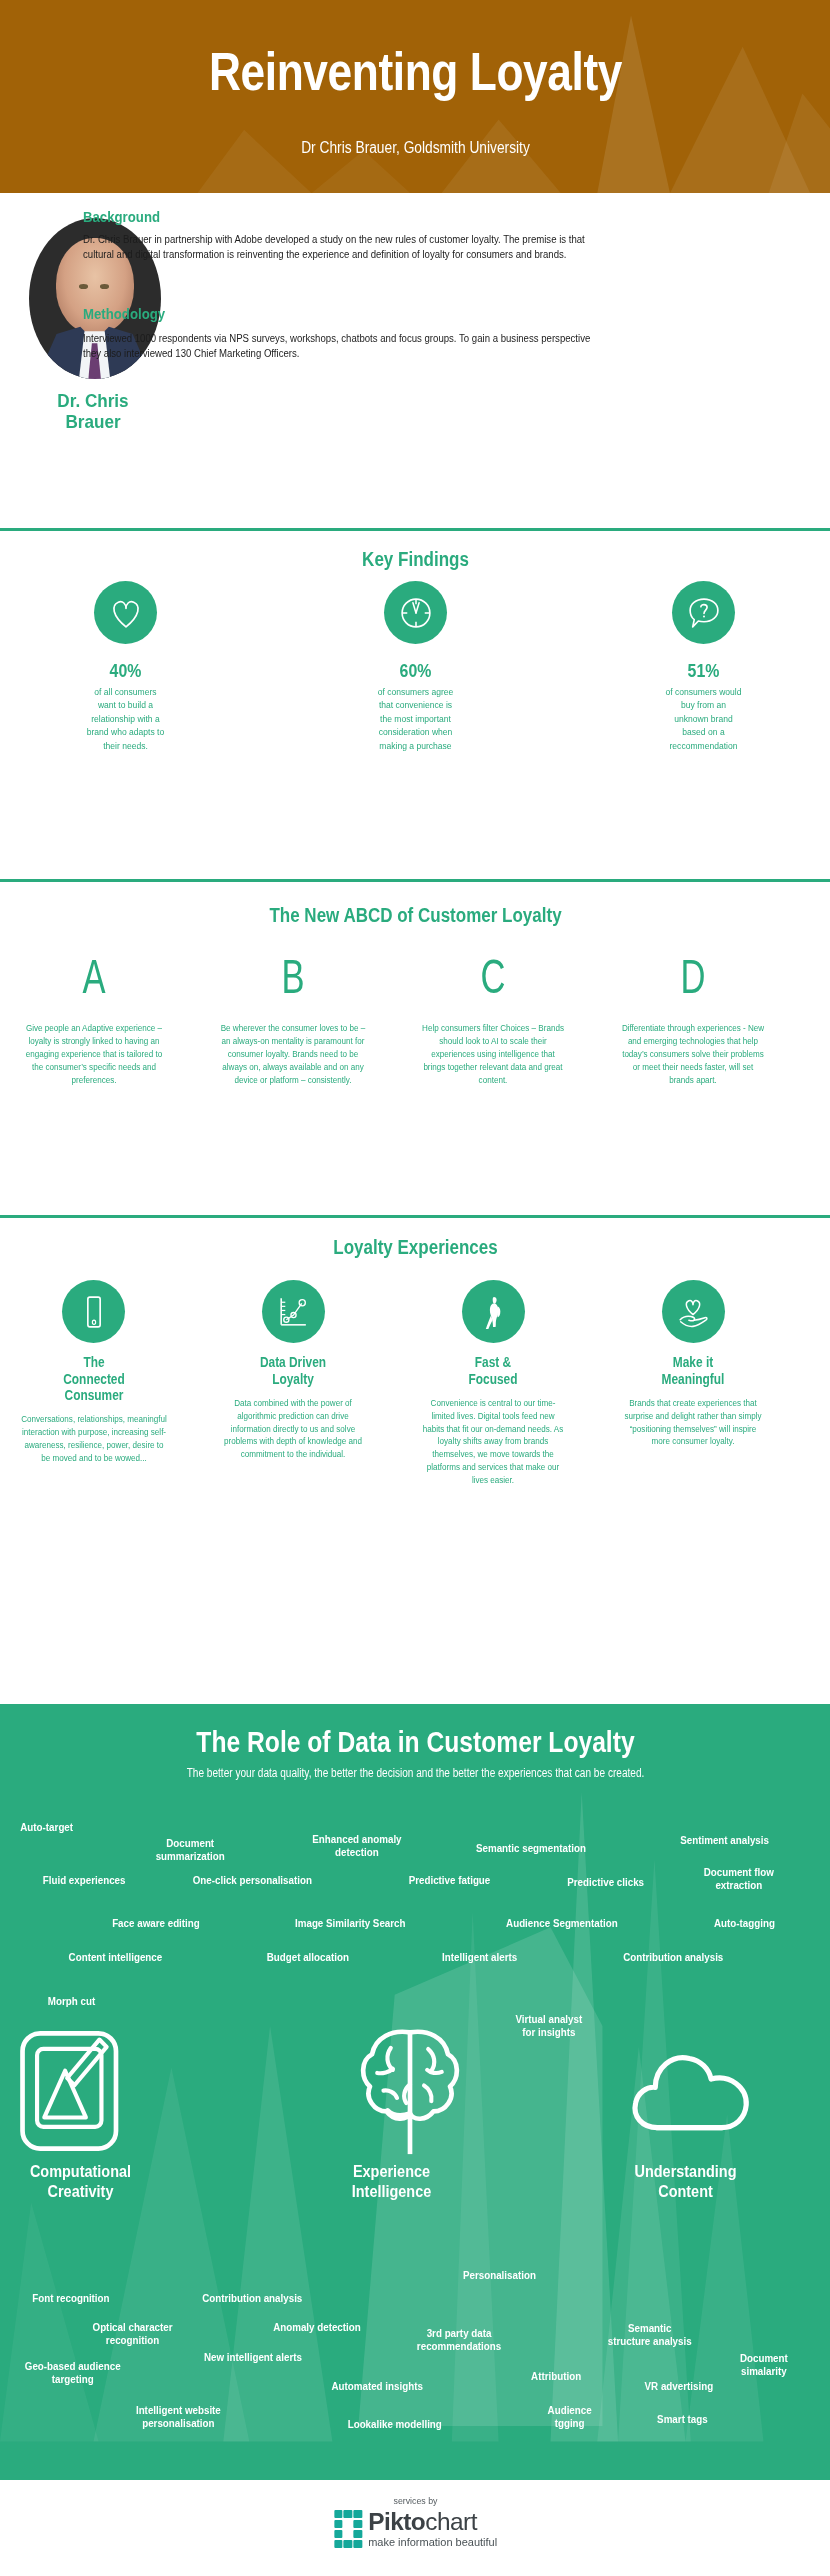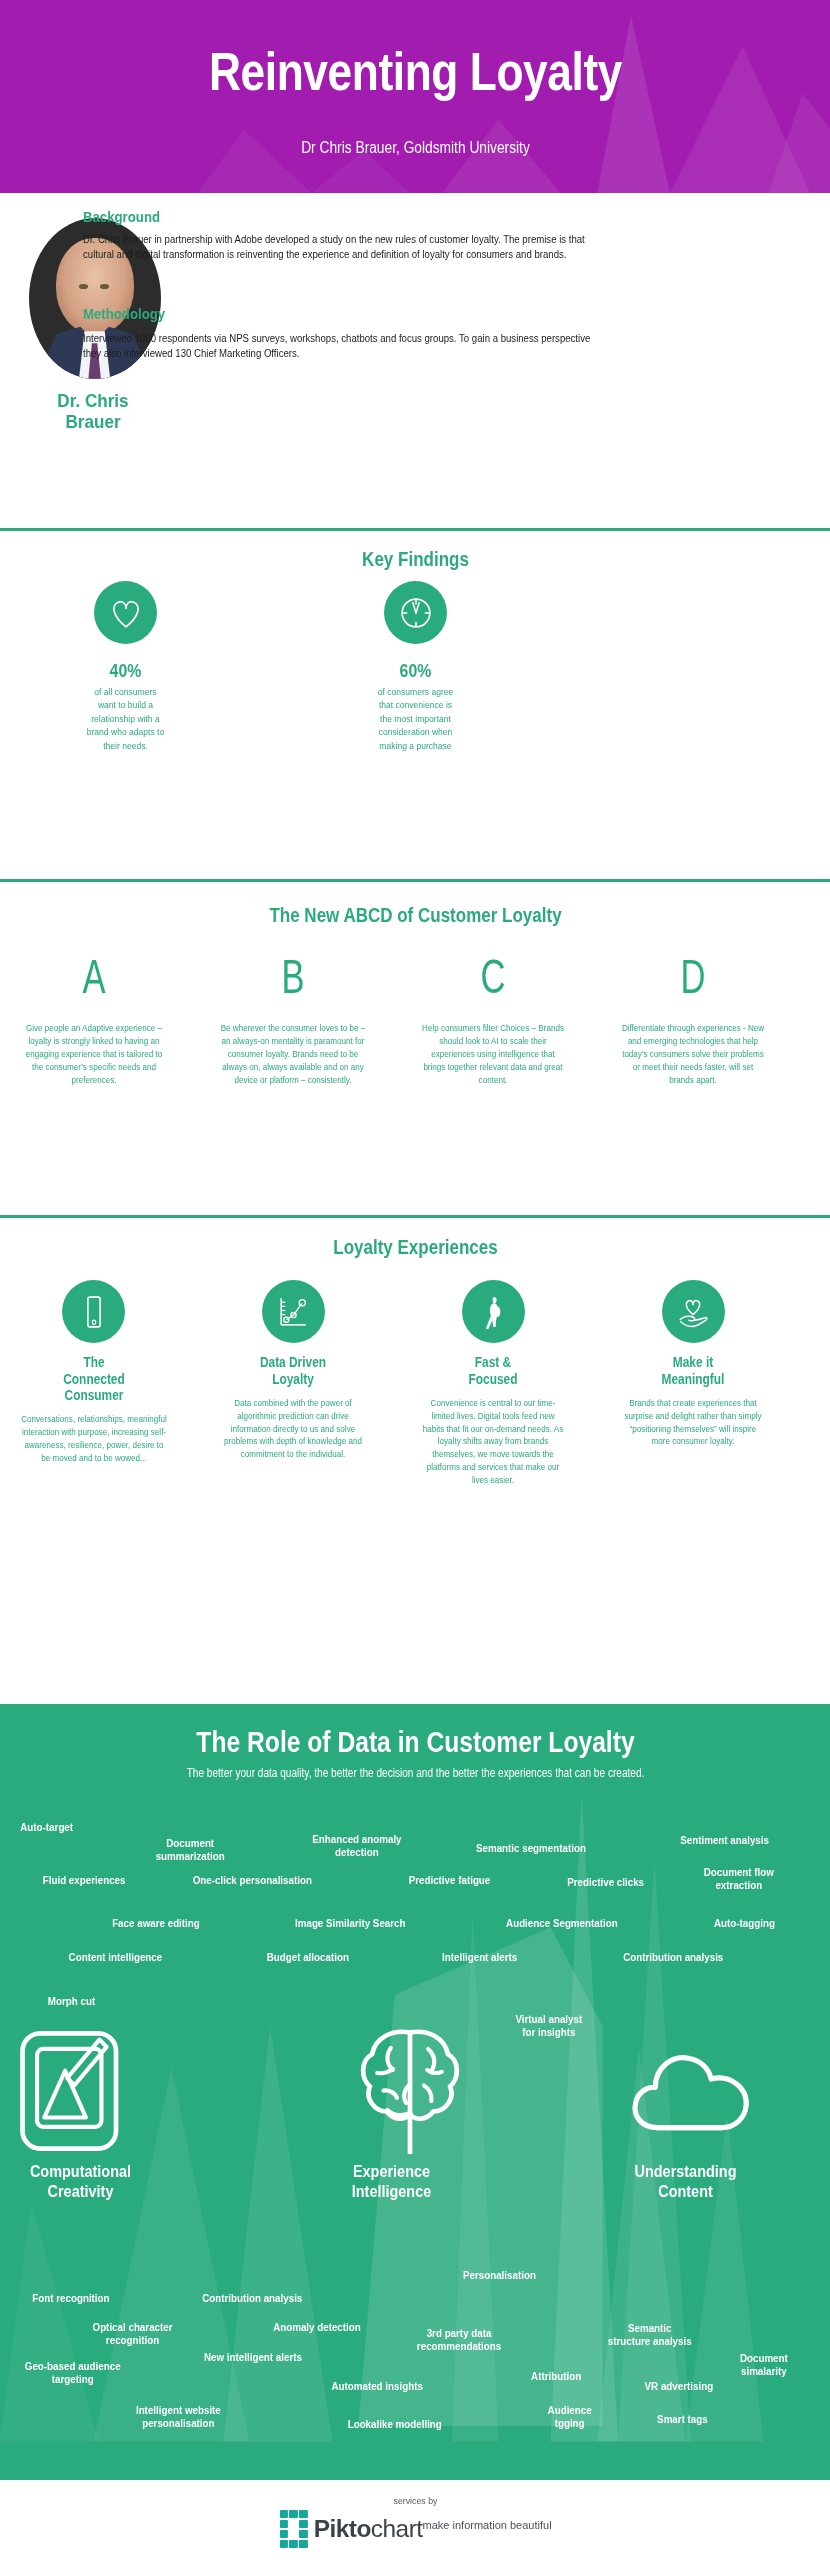--- a/index.html
+++ b/index.html
@@ -14,21 +14,21 @@
     height: 2576px;
     overflow: hidden;
     background: #ffffff;
   }
 
   
   .hero {
     position: absolute;
     left: 0; top: 0;
     width: 831px; height: 193px;
-    background: #a21caf;
+    background: #a16207;
     overflow: hidden;
   }
   .hero-shapes { position: absolute; inset: 0; }
   .hero-title {
     position: absolute;
     left: 0; top: 40px; width: 831px;
     text-align: center;
     color: #ffffff;
     font-size: 54px;
     font-weight: bold;
@@ -280,21 +280,21 @@
   }
   .pikto-grid {
     display: grid;
     grid-template-columns: repeat(3, 8.3px);
     grid-template-rows: repeat(4, 8.3px);
     gap: 1.6px;
     margin-right: 6.2px;
   }
   .pikto-grid span { background: #15a89a; border-radius: 1px; }
   .pikto-grid span.off { background: #ffffff; }
-  .pikto-txt { display: flex; flex-direction: row; }
+  .pikto-txt { display: flex; flex-direction: column; }
   .pikto-name { font-size: 24.4px; line-height: 0.95; color: #3c4246; letter-spacing: -0.5px; }
   .pikto-name b { font-weight: bold; }
   .pikto-name i { font-style: normal; font-weight: 300; }
   .pikto-tag { font-size: 11px; color: #4a5256; margin-top: 2.1px; }
 </style>
 </head>
 <body>
 
 <div class="page">
 
@@ -367,20 +367,35 @@
       </svg>
     </div>
     <div class="kf-pct">60%</div>
     <div class="kf-desc" style="white-space:pre-line;">of consumers agree
 that convenience is
 the most important
 consideration when
 making a purchase</div>
   </div>
 
+  <div class="kf-col" style="left:618px; top:581px;">
+    <div class="kf-circle">
+      <svg width="38" height="38" viewBox="0 0 74 74">
+        <path d="M37 10 C 53 10, 64 20, 64 32 C 64 44, 53 54, 37 54 C 33 54, 29 53.5, 26 52.5 L 15 64 L 18 50 C 13 46, 10 39, 10 32 C 10 20, 21 10, 37 10 Z" fill="none" stroke="#ffffff" stroke-width="3.2" stroke-linejoin="round"></path>
+        <path d="M31 25 C 31 19, 43 19, 43 26 C 43 31, 37 32, 37 38" fill="none" stroke="#ffffff" stroke-width="3.2" stroke-linecap="round"></path>
+        <circle cx="37" cy="44" r="1.9" fill="#ffffff"></circle>
+      </svg>
+    </div>
+    <div class="kf-pct">51%</div>
+    <div class="kf-desc" style="white-space:pre-line;">of consumers would
+buy from an
+unknown brand
+based on a
+reccommendation</div>
+  </div>
 
   <div class="divider" style="top:879px;"></div>
 
   <div class="sect-title" style="top:904px;">The New ABCD of Customer Loyalty</div>
 
   <div class="abcd-col" style="left:15.6px; top:953px;">
     <div class="abcd-letter">A</div>
     <div class="abcd-body">Give people an Adaptive experience – loyalty is strongly linked to having an engaging experience that is tailored to the consumer’s specific needs and preferences.</div>
   </div>
   <div class="abcd-col" style="left:215px; top:953px;">

